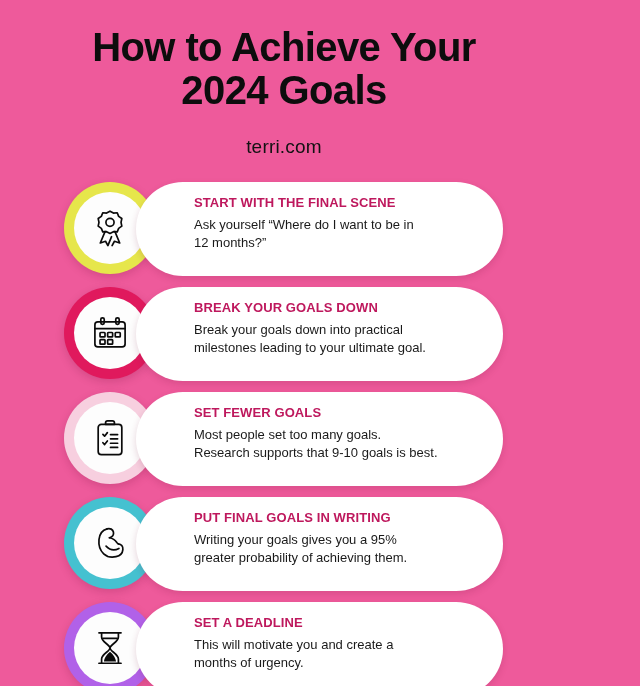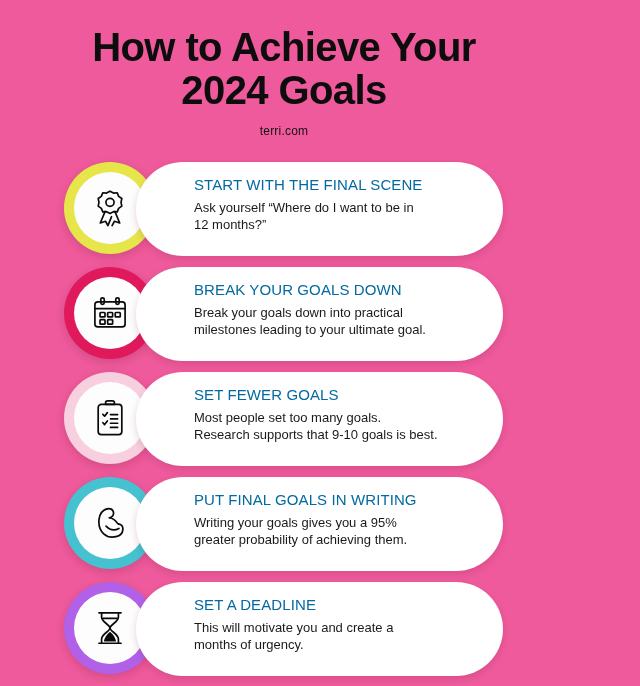--- a/index.html
+++ b/index.html
@@ -37,22 +37,22 @@
     line-height: 1.08;
     color: #0d0d0d;
     letter-spacing: -0.6px;
   }
 
   .title-line-2 {
     display: block;
   }
 
   .subtitle {
-    margin-top: 12px;
-    font-size: 12px;
+    margin-top: 24px;
+    font-size: 19px;
     color: #121212;
     letter-spacing: 0.2px;
   }
 
   
   .cards {
     margin-top: 18px;
     position: relative;
   }
 
@@ -70,23 +70,23 @@
     top: 6px;
     height: 94px;
     background: #ffffff;
     border-radius: 48px;
     box-shadow: 0 3px 7px rgba(120, 20, 60, 0.18);
     padding: 14px 26px 0 58px;
     z-index: 3;
   }
 
   .card-heading {
-    font-weight: normal;
-    font-size: 15px;
-    color: #0369a1;
+    font-weight: bold;
+    font-size: 13px;
+    color: #be185d;
     letter-spacing: 0.1px;
     line-height: 1.15;
     margin-bottom: 5px;
   }
 
   .card-text {
     font-size: 13px;
     color: #1a1a1a;
     line-height: 1.35;
     white-space: pre-line;

